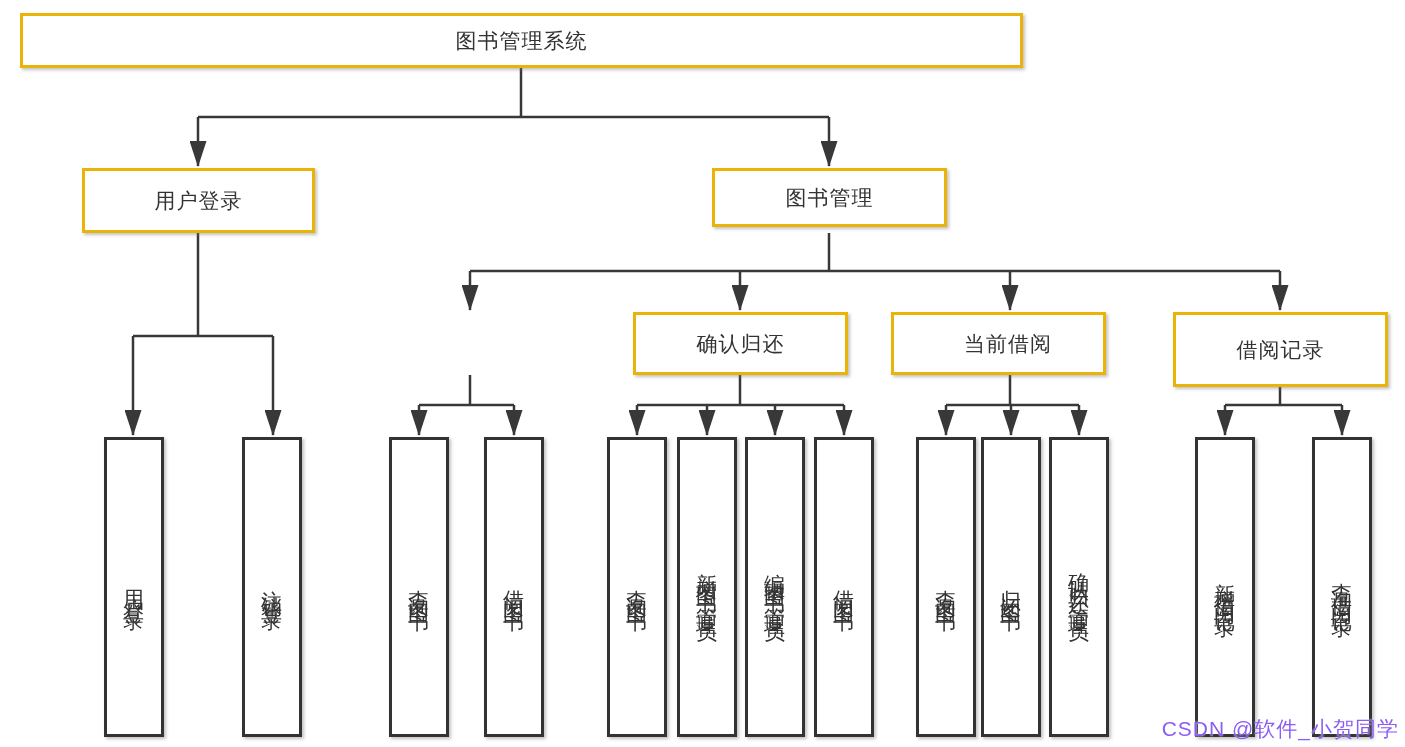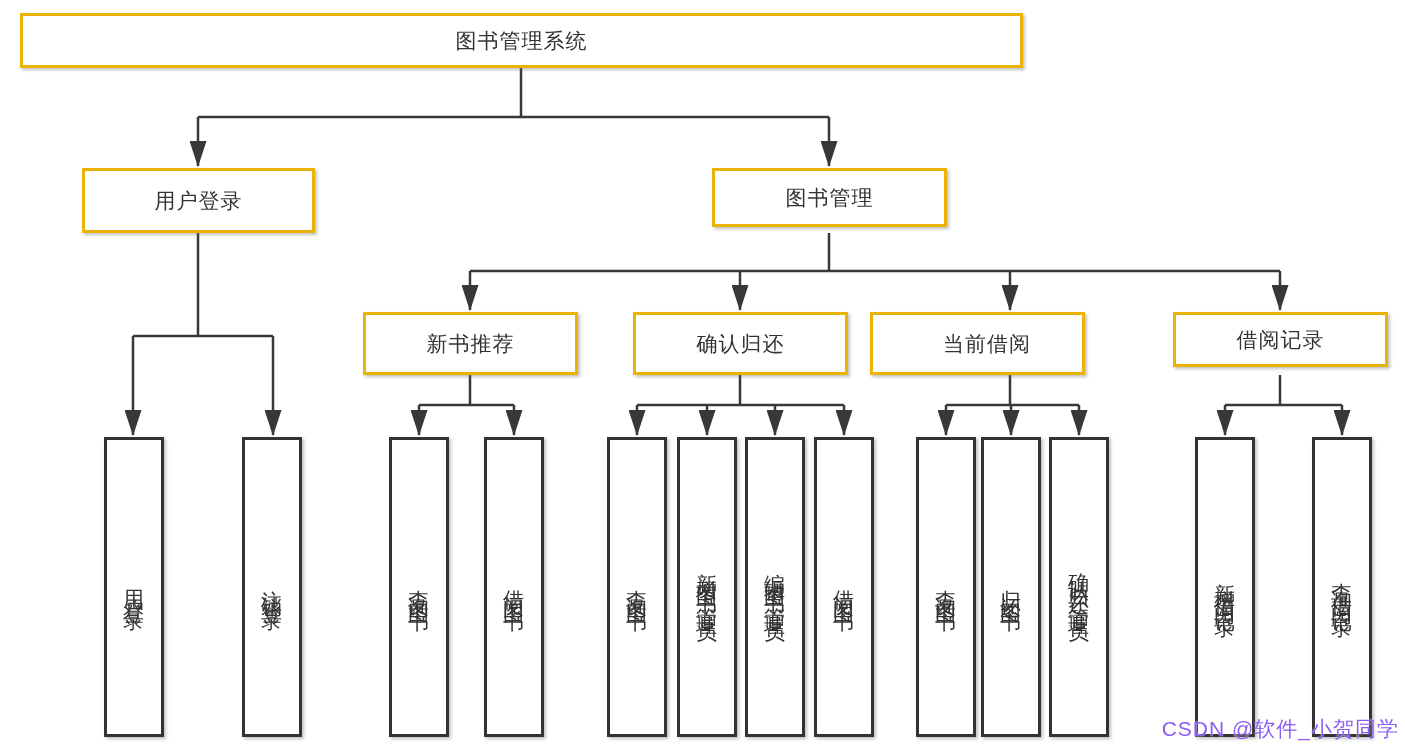--- a/index.html
+++ b/index.html
@@ -122,24 +122,23 @@
       <path d="M1225,405 V435" marker-end="url(#arrow)"></path>
       <path d="M1342,405 V435" marker-end="url(#arrow)"></path>
     </g>
   </svg>
 
   <div class="box" style="left:20px; top:13px; width:1003px; height:55px;">图书管理系统</div>
 
   <div class="box" style="left:82px; top:168px; width:233px; height:65px;">用户登录</div>
   <div class="box" style="left:712px; top:168px; width:235px; height:59px;">图书管理</div>
 
-  <div class="box" style="left:363px; top:312px; width:215px; height:63px;">新书推荐</div>
   <div class="box" style="left:633px; top:312px; width:215px; height:63px;">确认归还</div>
-  <div class="box" style="left:870px; top:312px; width:215px; height:63px;padding-left:19px;">当前借阅</div>
-  <div class="box" style="left:1173px; top:312px; width:215px; height:55px;">借阅记录</div>
+  <div class="box" style="left:891px; top:312px; width:215px; height:63px;padding-left:19px;">当前借阅</div>
+  <div class="box" style="left:1173px; top:312px; width:215px; height:75px;">借阅记录</div>
 
   <div class="vbox" style="left:104px;">
     <span class="vtext">用户登录</span>
   </div>
   <div class="vbox" style="left:242px;">
     <span class="vtext">注销登录</span>
   </div>
 
   <div class="vbox" style="left:389px;">
     <span class="vtext">查询图书</span>

